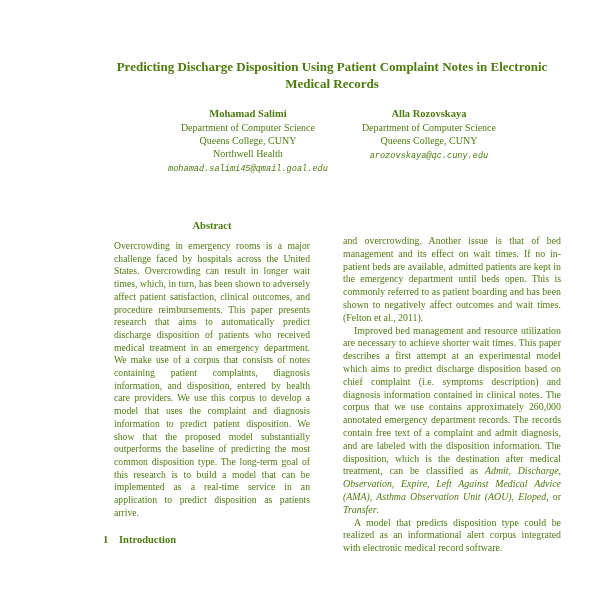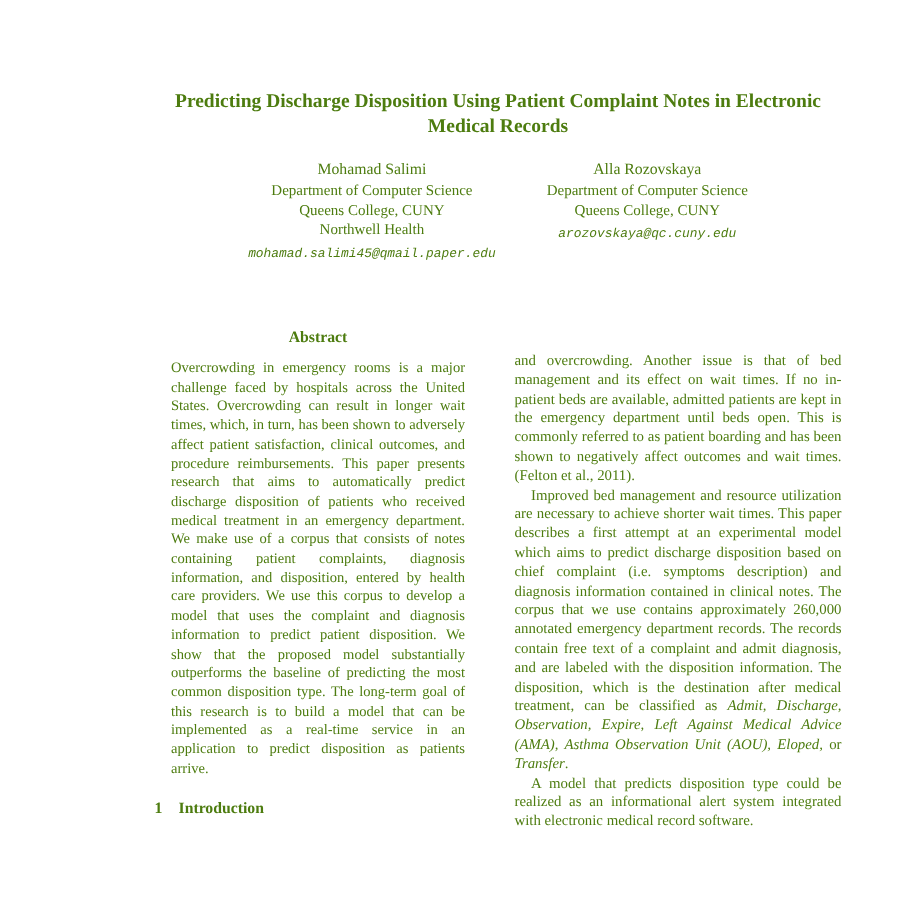--- a/index.html
+++ b/index.html
@@ -23,21 +23,21 @@
     justify-content: center;
     gap: 34px;
     margin-top: 15px;
   }
   .author {
     text-align: center;
     font-size: 10px;
     line-height: 13px;
   }
   .author .name {
-    font-weight: normal;
+    font-weight: bold;
     font-size: 10.5px;
     margin-bottom: 1px;
   }
   .author .email {
     font-family: "Liberation Mono", "DejaVu Sans Mono", monospace;
     font-size: 8.6px;
     letter-spacing: 0px;
     margin-top: 3px;
     font-style: italic;
   }
@@ -85,21 +85,21 @@
 
   <h1 class="paper-title">Predicting Discharge Disposition Using Patient Complaint Notes in Electronic Medical Records</h1>
 
   <div class="authors">
 
     <div class="author">
       <div class="name">Mohamad Salimi</div>
       <div class="affil">Department of Computer Science</div>
       <div class="affil">Queens College, CUNY</div>
       <div class="affil">Northwell Health</div>
-      <div class="email">mohamad.salimi45@qmail.paper.edu</div>
+      <div class="email">mohamad.salimi45@qmail.goal.edu</div>
     </div>
 
     <div class="author">
       <div class="name">Alla Rozovskaya</div>
       <div class="affil">Department of Computer Science</div>
       <div class="affil">Queens College, CUNY</div>
       <div class="email">arozovskaya@qc.cuny.edu</div>
     </div>
 
   </div>
@@ -108,18 +108,18 @@
 
     <div class="col col-left">
       <div class="abstract-heading">Abstract</div>
       <p class="abstract-text">Overcrowding in emergency rooms is a major challenge faced by hospitals across the United States. Overcrowding can result in longer wait times, which, in turn, has been shown to adversely affect patient satisfaction, clinical outcomes, and procedure reimbursements. This paper presents research that aims to automatically predict discharge disposition of patients who received medical treatment in an emergency department. We make use of a corpus that consists of notes containing patient complaints, diagnosis information, and disposition, entered by health care providers. We use this corpus to develop a model that uses the complaint and diagnosis information to predict patient disposition. We show that the proposed model substantially outperforms the baseline of predicting the most common disposition type. The long-term goal of this research is to build a model that can be implemented as a real-time service in an application to predict disposition as patients arrive.</p>
       <div class="section-heading"><span class="sec-num">1</span><span>Introduction</span></div>
     </div>
 
     <div class="col col-right">
       <p><span>and overcrowding. Another issue is that of bed management and its effect on wait times. If no in-patient beds are available, admitted patients are kept in the emergency department until beds open. This is commonly referred to as patient boarding and has been shown to negatively affect outcomes and wait times. (Felton et al., 2011).</span></p>
       <p class="indent"><span>Improved bed management and resource utilization are necessary to achieve shorter wait times. This paper describes a first attempt at an experimental model which aims to predict discharge disposition based on chief complaint (i.e. symptoms description) and diagnosis information contained in clinical notes. The corpus that we use contains approximately 260,000 annotated emergency department records. The records contain free text of a complaint and admit diagnosis, and are labeled with the disposition information. The disposition, which is the destination after medical treatment, can be classified as </span><span class="italic">Admit, Discharge, Observation, Expire, Left Against Medical Advice (AMA), Asthma Observation Unit (AOU), Eloped,</span><span> or </span><span class="italic">Transfer</span><span>.</span></p>
-      <p class="indent"><span>A model that predicts disposition type could be realized as an informational alert system integrated with electronic medical record software.</span></p>
+      <p class="indent"><span>A model that predicts disposition type could be realized as an informational alert corpus integrated with electronic medical record software.</span></p>
     </div>
 
   </div>
 
 </div>
 
 </body></html>

